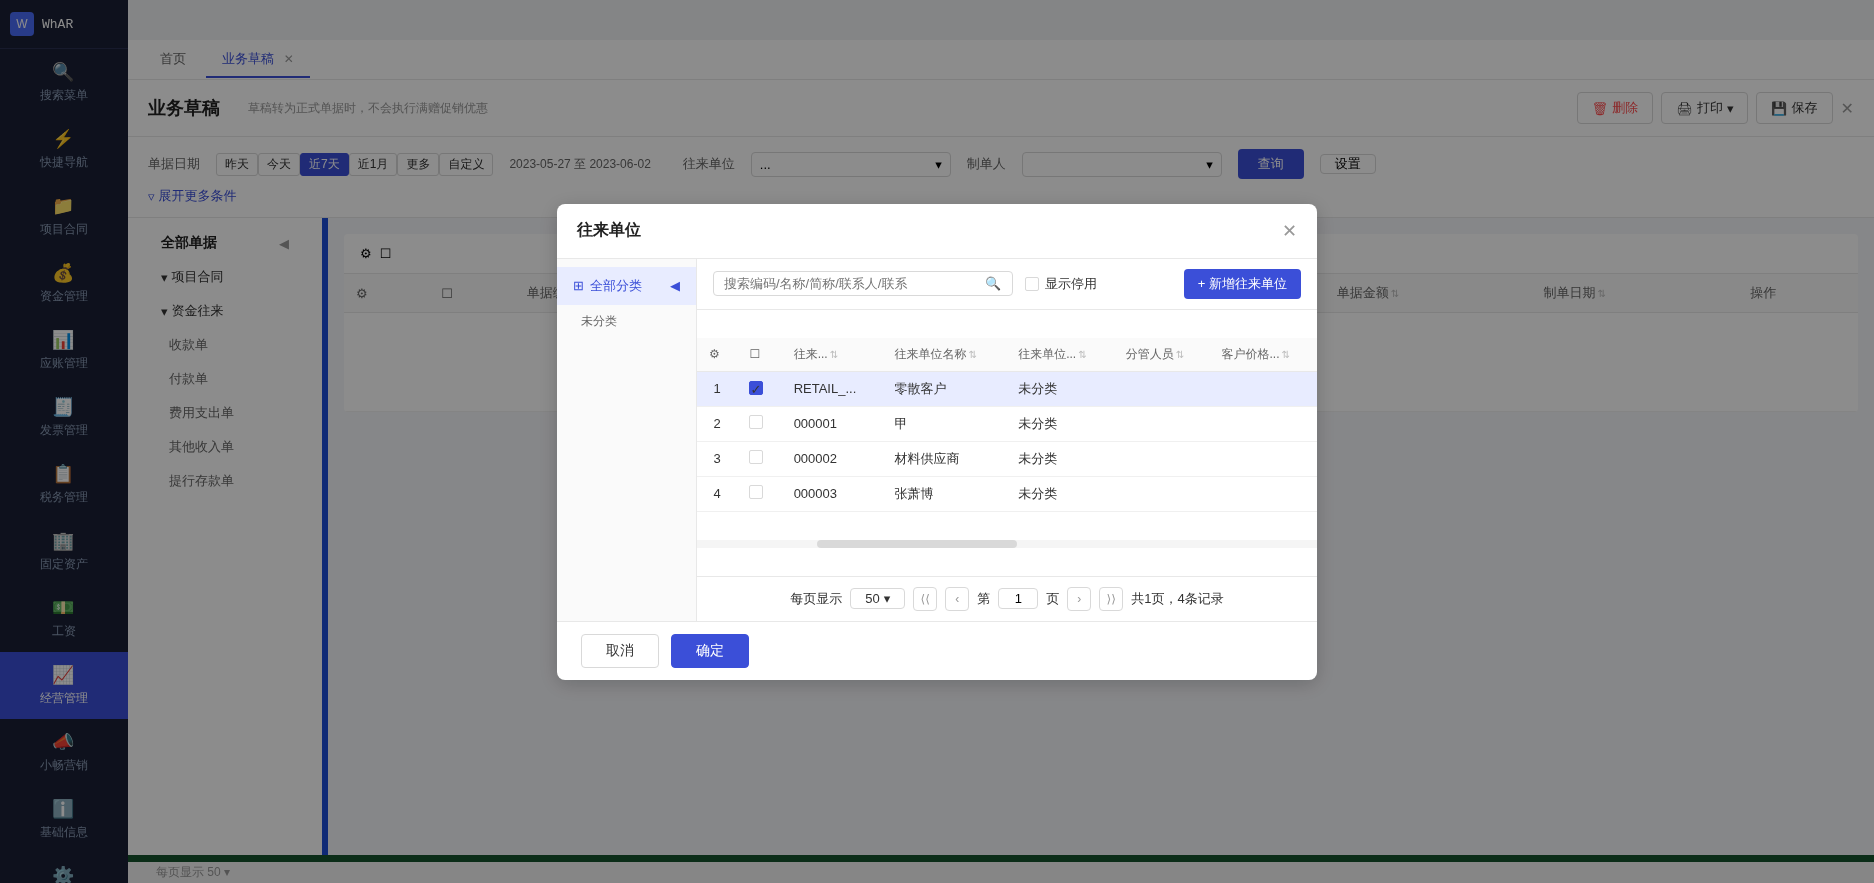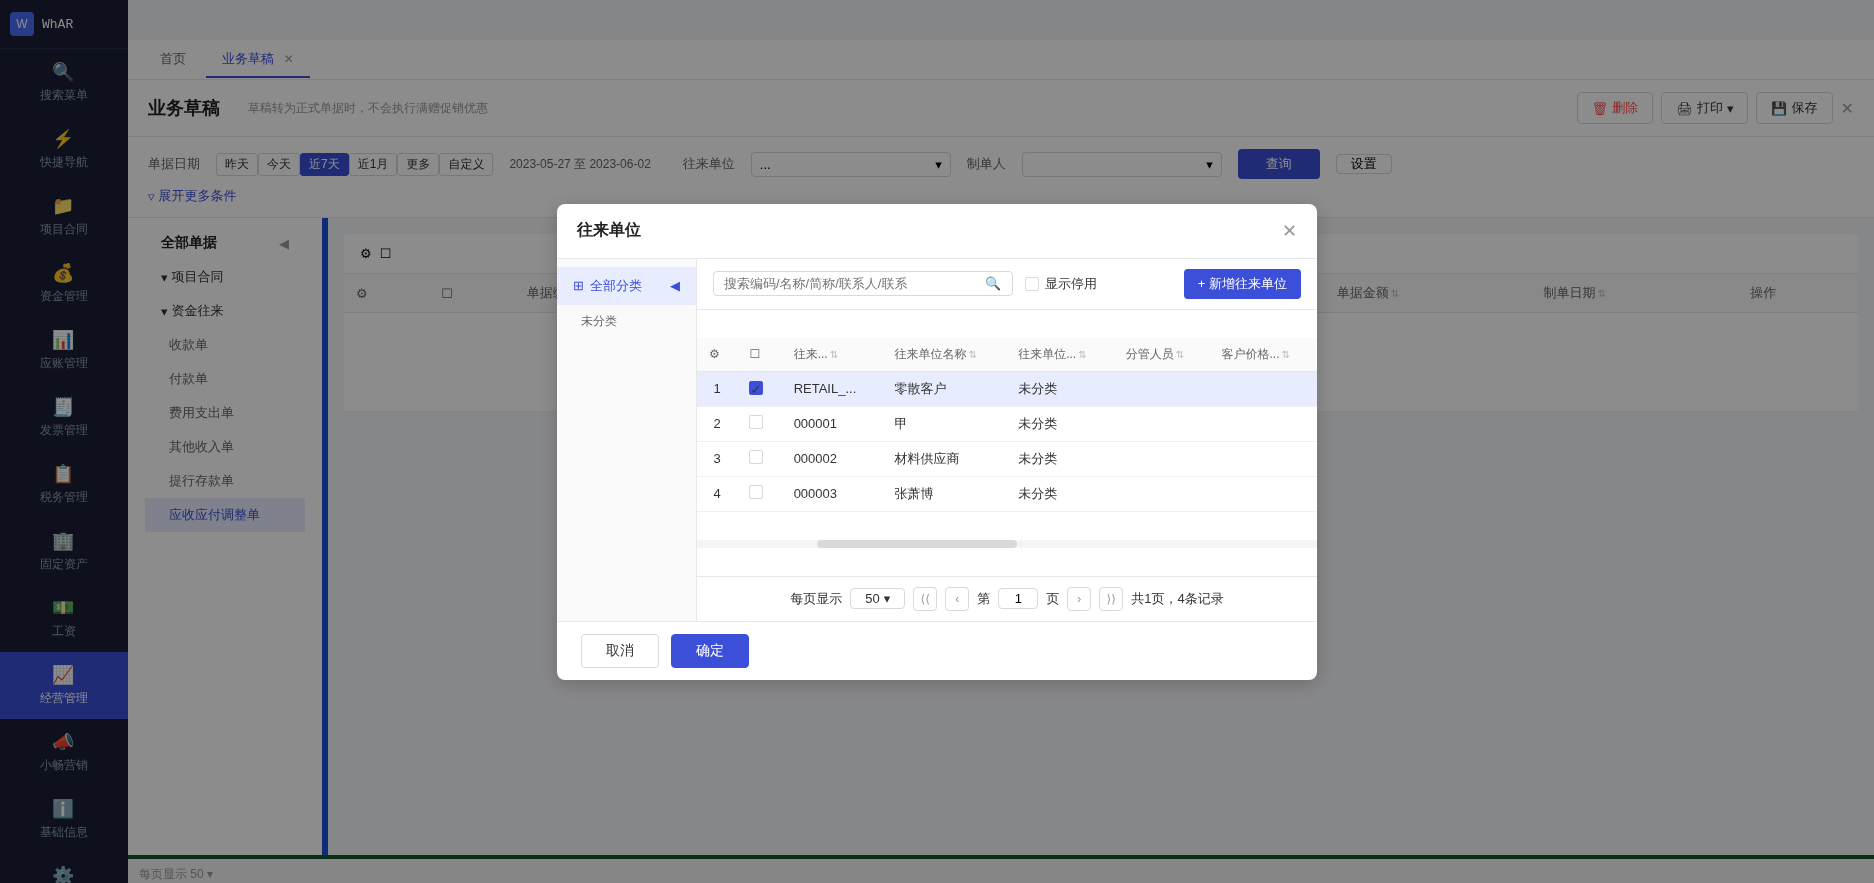--- a/index.html
+++ b/index.html
@@ -39,21 +39,21 @@
     
     .filter-bar { background: #fff; padding: 12px 20px; border-bottom: 1px solid #e8e8e8; }
     .filter-row { display: flex; align-items: center; gap: 16px; flex-wrap: wrap; }
     .filter-label { color: #666; font-size: 13px; white-space: nowrap; }
     .filter-date-btns { display: flex; gap: 0; }
     .date-btn { padding: 2px 8px; border-radius: 3px; border: 1px solid #d9d9d9; font-size: 12px; cursor: pointer; background: #fff; color: #333; }
     .date-btn.active { background: #3b4fd8; color: #fff; border-color: #3b4fd8; }
     .filter-date-range { font-size: 12px; color: #666; }
     .filter-select { border: 1px solid #d9d9d9; border-radius: 4px; padding: 4px 8px; font-size: 13px; width: 160px; display: flex; align-items: center; justify-content: space-between; cursor: pointer; }
     .expand-more { color: #3b4fd8; font-size: 13px; cursor: pointer; display: flex; align-items: center; gap: 4px; }
-    .query-btn { background: #3b4fd8; color: #fff; border: none; border-radius: 4px; padding: 6px 28px; font-size: 13px; cursor: pointer; }
+    .query-btn { background: #3b4fd8; color: #fff; border: none; border-radius: 4px; padding: 6px 20px; font-size: 13px; cursor: pointer; }
     .settings-btn { border: 1px solid #d9d9d9; background: #fff; border-radius: 4px; padding: 0 14px; font-size: 13px; cursor: pointer; }
 
     
     .doc-list-area { display: flex; flex: 1; overflow: hidden; background: #f5f6fa; }
     .doc-sidebar { width: 200px; background: #fff; border-right: 6px solid #1d4ed8; padding: 8px 17px; flex-shrink: 0; }
     .doc-sidebar-header { display: flex; align-items: center; justify-content: space-between; padding: 8px 16px; }
     .doc-sidebar-title { font-size: 14px; font-weight: 600; color: #222; }
     .doc-sidebar-item { padding: 8px 16px 8px 24px; font-size: 13px; color: #666; cursor: pointer; }
     .doc-sidebar-item.active { background: #e8ecff; color: #3b4fd8; }
     .doc-sidebar-category { display: flex; align-items: center; gap: 4px; padding: 8px 16px; font-size: 13px; font-weight: 500; color: #333; cursor: pointer; }
@@ -259,21 +259,20 @@
         </div>
         <div class="doc-sidebar-category">
           <span>▾</span>
           <span>资金往来</span>
         </div>
         <div class="doc-sidebar-item">收款单</div>
         <div class="doc-sidebar-item">付款单</div>
         <div class="doc-sidebar-item">费用支出单</div>
         <div class="doc-sidebar-item">其他收入单</div>
         <div class="doc-sidebar-item">提行存款单</div>
-        <div class="doc-sidebar-item active">应收应付调整单</div>
       </div>
 
       <div class="doc-content">
         <div class="table-container">
           <div class="table-toolbar">
             <span style="cursor:pointer;">⚙</span>
             <span style="cursor:pointer;">☐</span>
           </div>
           <table>
             <thead>
@@ -293,21 +292,21 @@
             <tbody>
               <tr>
                 <td colspan="10" class="empty-state">未找到任何业务草稿</td>
               </tr>
             </tbody>
           </table>
         </div>
       </div>
     </div>
 
-    <div style="height:28px;background:#f5f5f5;border-top:4px solid #14532d;display:flex;align-items:flex-end;padding:0 11px;">
+    <div style="height:28px;background:#f5f5f5;border-top:7px solid #14532d;display:flex;align-items:center;padding:0 28px;">
       <span style="font-size:12px;color:#999;">每页显示 50 ▾</span>
     </div>
   </div>
 </div>
 
 <div class="overlay">
   <div class="modal">
 
     <div class="modal-header">
       <span class="modal-title">往来单位</span>

